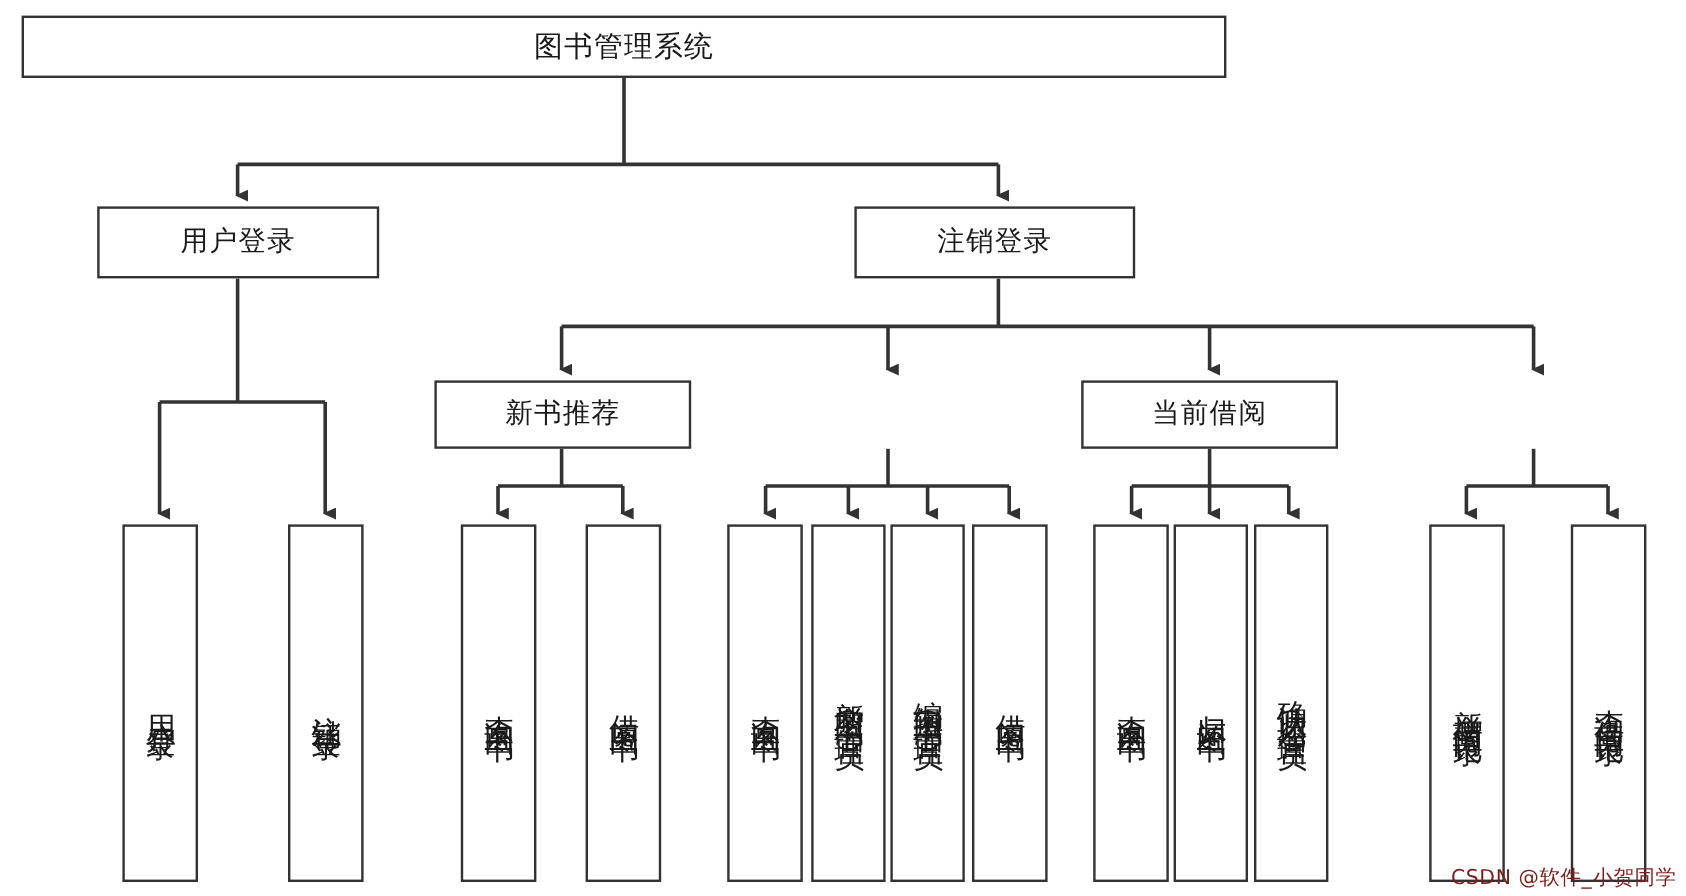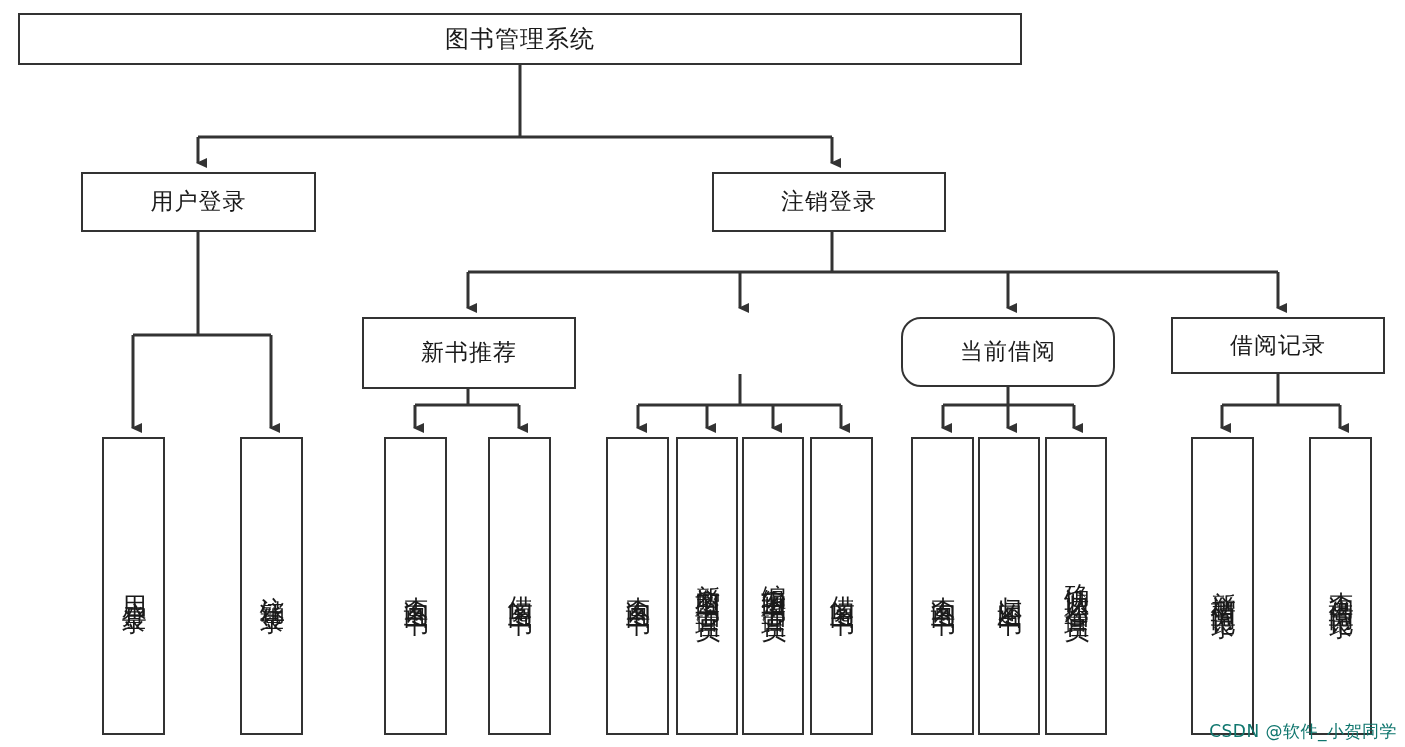--- a/index.html
+++ b/index.html
@@ -53,21 +53,21 @@
     letter-spacing:5px;
     white-space:nowrap;
   }
 
   
   #watermark{
     position:absolute;
     right:8px;
     bottom:4px;
     font-size:17px;
-    color:#0f766e;
+    color:#7f1d1d;
     letter-spacing:0.5px;
     white-space:nowrap;
     user-select:none;
   }
 </style>
 </head>
 <body>
 
 <div id="diagram">
 
@@ -126,32 +126,29 @@
   </div>
 
   <div class="node h-node" style="left:81px;top:172px;width:235px;height:60px;">
     <span class="label">用户登录</span>
   </div>
 
   <div class="node h-node" style="left:712px;top:172px;width:234px;height:60px;">
     <span class="label">注销登录</span>
   </div>
 
-  <div class="node h-node" style="left:362px;top:317px;width:214px;height:72px;">
+  <div class="node h-node" style="left:362px;top:317px;width:214px;height:57px;">
     <span class="label">新书推荐</span>
   </div>
 
 
-  <div class="node h-node" style="left:901px;top:317px;width:214px;height:70px;border-radius:20px;">
+  <div class="node h-node" style="left:901px;top:317px;width:214px;height:57px;">
     <span class="label">当前借阅</span>
   </div>
 
-  <div class="node h-node" style="left:1171px;top:317px;width:214px;height:57px;">
-    <span class="label">借阅记录</span>
-  </div>
 
   <div class="node v-node" style="left:102px;top:437px;width:63px;height:298px;">
     <span class="label">用户登录</span>
   </div>
 
   <div class="node v-node" style="left:240px;top:437px;width:63px;height:298px;">
     <span class="label">注销登录</span>
   </div>
 
   <div class="node v-node" style="left:384px;top:437px;width:63px;height:298px;">

